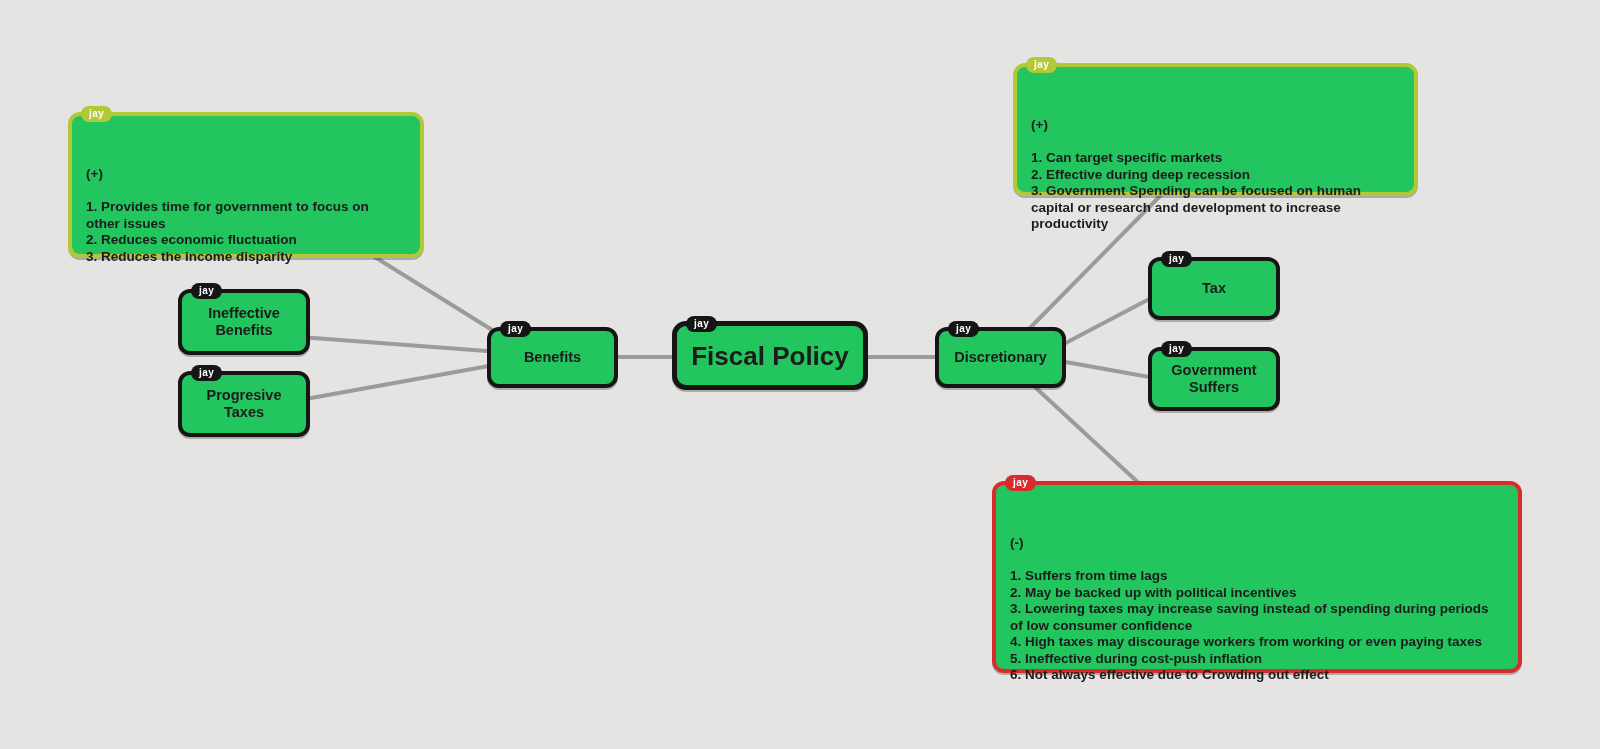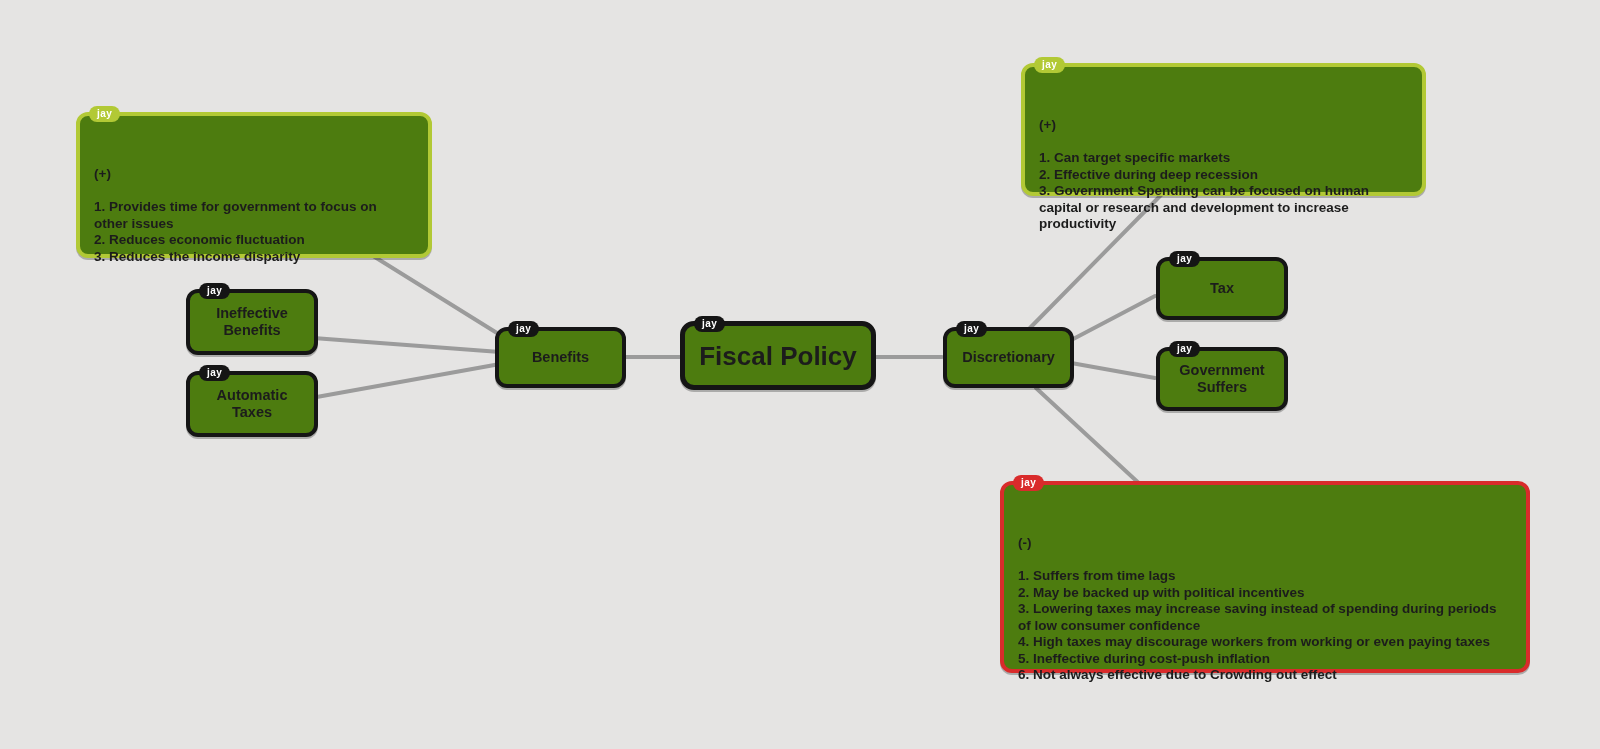--- a/index.html
+++ b/index.html
@@ -20,25 +20,24 @@
     z-index: 0;
   }
   #connectors line {
     stroke: #9b9b9b;
     stroke-width: 4;
     stroke-linecap: round;
   }
   .node, .note {
     position: absolute;
     box-sizing: border-box;
-    background: #4d7c0f;
+    background: #22c55e;
     color: #1c1c1c;
     z-index: 1;
     box-shadow: 0 2px 0 rgba(0,0,0,0.25);
-    margin-left: 8px;
   }
   .node {
     border: 4px solid #151515;
     border-radius: 12px;
     display: flex;
     align-items: center;
     justify-content: center;
     text-align: center;
     font-weight: bold;
     font-size: 14.5px;
@@ -138,21 +137,21 @@
 6. Not always effective due to Crowding out effect</span>
   </div>
 
   <div class="node" id="node-unemployment">
     <span class="tag">jay</span>
     <span>Ineffective Benefits</span>
   </div>
 
   <div class="node" id="node-progresive">
     <span class="tag">jay</span>
-    <span>Automatic Taxes</span>
+    <span>Progresive Taxes</span>
   </div>
 
   <div class="node" id="node-automatic">
     <span class="tag">jay</span>
     <span>Benefits</span>
   </div>
 
   <div class="node root" id="node-fiscal">
     <span class="tag">jay</span>
     <span>Fiscal Policy</span>

